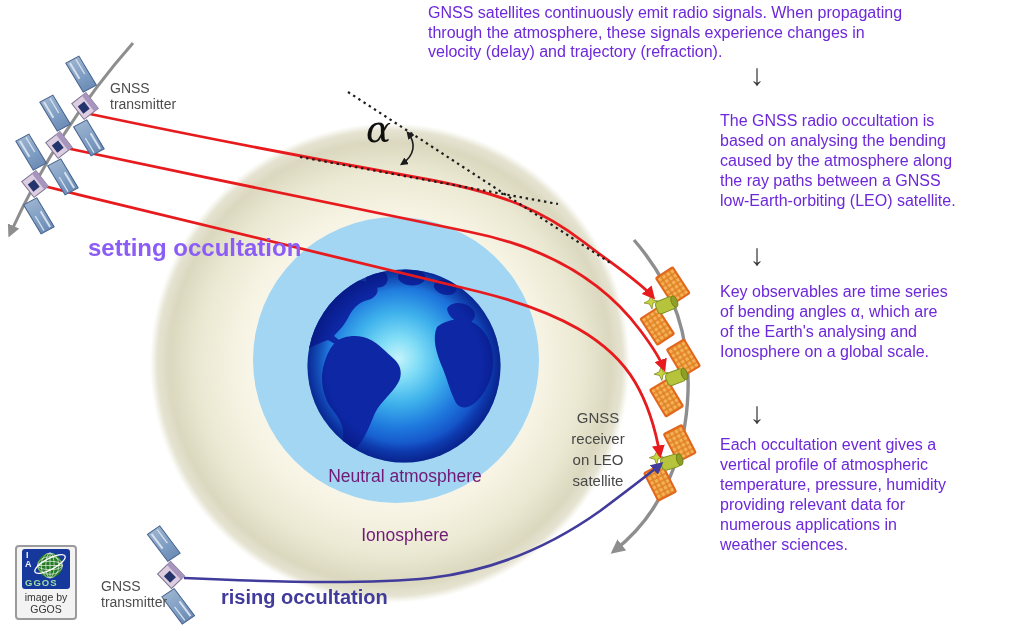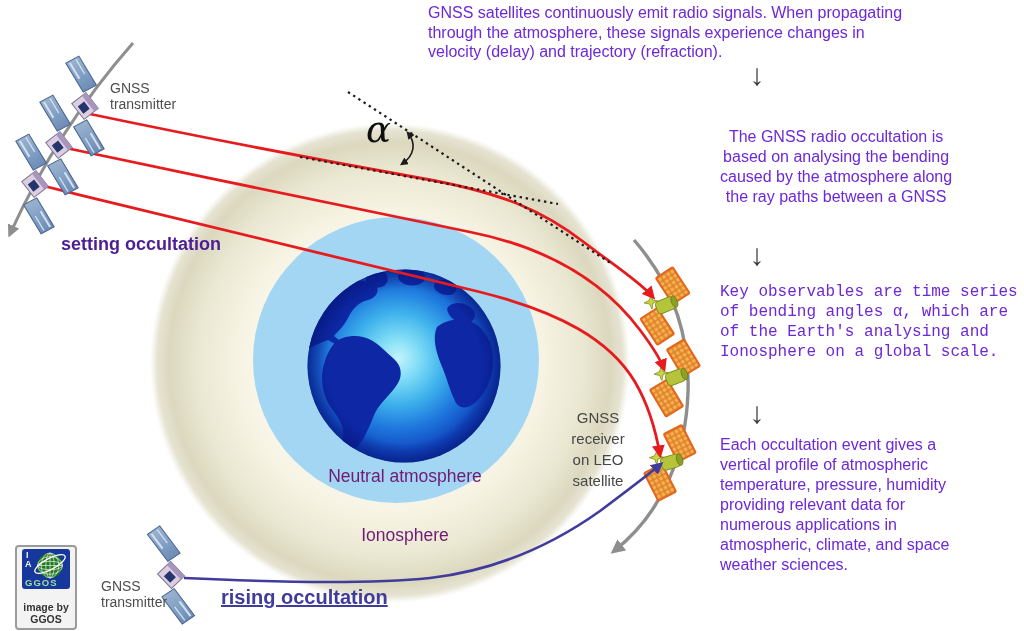--- a/index.html
+++ b/index.html
@@ -8,36 +8,36 @@
   #diagram-svg{position:absolute;left:0;top:0;}
   .abs{position:absolute;}
   .tline{white-space:nowrap;}
   
   .para{position:absolute;color:#6d28d9;font-size:16px;line-height:20px;}
   .para.first{line-height:19.5px;}
   .down-arrow{position:absolute;width:30px;text-align:center;color:#3b3b3b;
               font-size:30px;font-weight:bold;line-height:30px;}
   
   .lbl-gray{position:absolute;color:#4d4d4d;font-size:14px;line-height:15.5px;}
-  .lbl-setting{position:absolute;color:#4c1d95;font-size:18px;font-weight:bold;white-space:nowrap;}
+  .lbl-setting{position:absolute;color:#8b5cf6;font-size:24px;font-weight:bold;white-space:nowrap;margin-left:27px;}
   .lbl-rising{position:absolute;color:#413b9c;font-size:20px;font-weight:bold;white-space:nowrap;}
   .lbl-layer{position:absolute;color:#701a75;font-size:17.5px;text-align:center;white-space:nowrap;}
   .lbl-leo{position:absolute;color:#474747;font-size:15px;line-height:21px;text-align:center;}
   .lbl-alpha{position:absolute;color:#0f0f0f;font-size:37px;font-style:italic;
              font-family:"DejaVu Serif",serif;line-height:34px;}
   
   .ggos-box{position:absolute;left:15px;top:545px;width:56px;background:#f3f3f3;
             border:2px solid #9b9b9b;border-radius:4px;padding:2px 1px 3px 1px;}
   .logo-art{position:relative;width:48px;height:40px;margin:0 auto;}
   .logo-art svg{position:absolute;left:0;top:0;}
   .logo-letter{position:absolute;color:#f2f2f2;font-size:9px;font-weight:bold;line-height:9px;}
   .logo-ggos{position:absolute;left:3px;top:29px;color:#9fe09f;font-size:9.5px;font-weight:bold;
              letter-spacing:1px;line-height:10px;}
-  .logo-credit{margin-top:12px;text-align:center;color:#333333;font-size:10.5px;
-               font-weight:bold;line-height:12px;}
+  .logo-credit{margin-top:2px;text-align:center;color:#333333;font-size:10.5px;
+               font-weight:normal;line-height:12px;}
 </style>
 </head>
 <body>
 
 <div id="stage">
 
   <svg id="diagram-svg" width="1024" height="631" viewBox="0 0 1024 631">
     <defs>
       <radialGradient id="creamGrad" cx="50%" cy="50%" r="50%">
         <stop offset="0%" stop-color="#ffffff"></stop>
@@ -187,55 +187,55 @@
     <div class="tline">receiver</div>
     <div class="tline">on LEO</div>
     <div class="tline">satellite</div>
   </div>
 
   <div class="lbl-gray abs" style="left:101px;top:579px;">
     <div class="tline">GNSS</div>
     <div class="tline">transmitter</div>
   </div>
 
-  <div class="lbl-rising" style="left:221px;top:586px;text-decoration:underline;">rising occultation</div>
+  <div class="lbl-rising" style="left:221px;top:586px;">rising occultation</div>
 
   <div class="para first" style="left:428px;top:3px;">
     <div class="tline">GNSS satellites continuously emit radio signals. When propagating</div>
     <div class="tline">through the atmosphere, these signals experience changes in</div>
     <div class="tline">velocity (delay) and trajectory (refraction).</div>
   </div>
 
   <div class="down-arrow" style="left:742px;top:60px;">↓</div>
 
-  <div class="para" style="left:720px;top:127px;text-align:center;">
+  <div class="para" style="left:720px;top:111px;">
     <div class="tline">The GNSS radio occultation is</div>
     <div class="tline">based on analysing the bending</div>
     <div class="tline">caused by the atmosphere along</div>
     <div class="tline">the ray paths between a GNSS</div>
+    <div class="tline">low-Earth-orbiting (LEO) satellite.</div>
   </div>
 
   <div class="down-arrow" style="left:742px;top:240px;">↓</div>
 
-  <div class="para" style="left:720px;top:282px;font-family:Liberation Mono, monospace;">
+  <div class="para" style="left:720px;top:282px;">
     <div class="tline">Key observables are time series</div>
     <div class="tline">of bending angles α, which are</div>
     <div class="tline">of the Earth's analysing and</div>
     <div class="tline">Ionosphere on a global scale.</div>
   </div>
 
   <div class="down-arrow" style="left:742px;top:398px;">↓</div>
 
   <div class="para" style="left:720px;top:435px;">
     <div class="tline">Each occultation event gives a</div>
     <div class="tline">vertical profile of atmospheric</div>
     <div class="tline">temperature, pressure, humidity</div>
     <div class="tline">providing relevant data for</div>
     <div class="tline">numerous applications in</div>
-    <div class="tline">atmospheric, climate, and space</div>
     <div class="tline">weather sciences.</div>
   </div>
 
   <div class="ggos-box">
     <div class="logo-art">
       <svg width="48" height="40" viewBox="0 0 48 40">
         <rect width="48" height="40" rx="3" fill="#16379c"></rect>
         <circle cx="28" cy="16.5" r="12.5" fill="#237a23"></circle>
         <g fill="none" stroke="#ffffff" stroke-width="0.7" opacity="0.9">
           <ellipse cx="28" cy="16.5" rx="12.5" ry="4.2"></ellipse>

